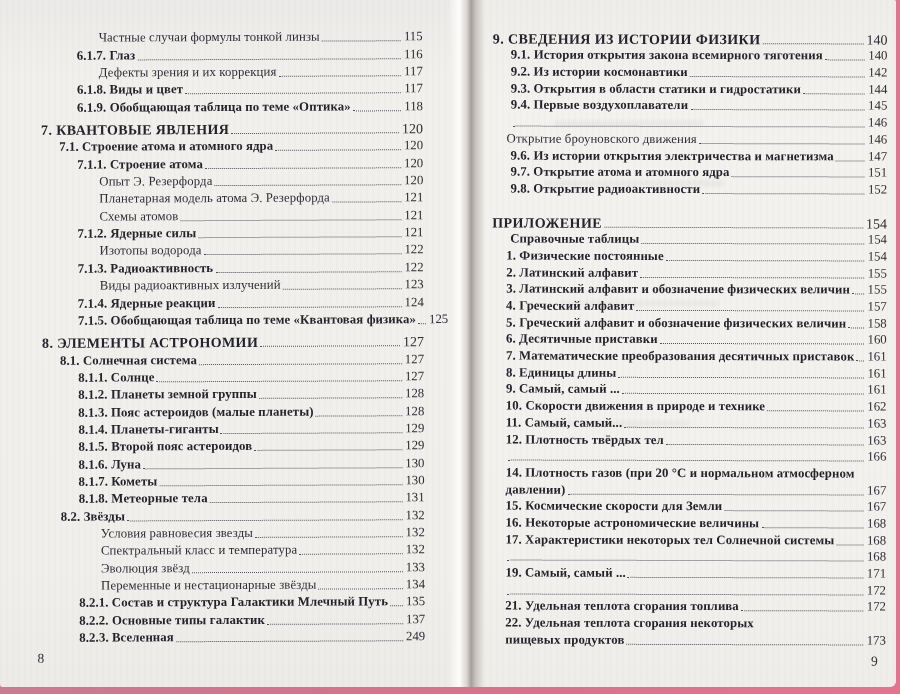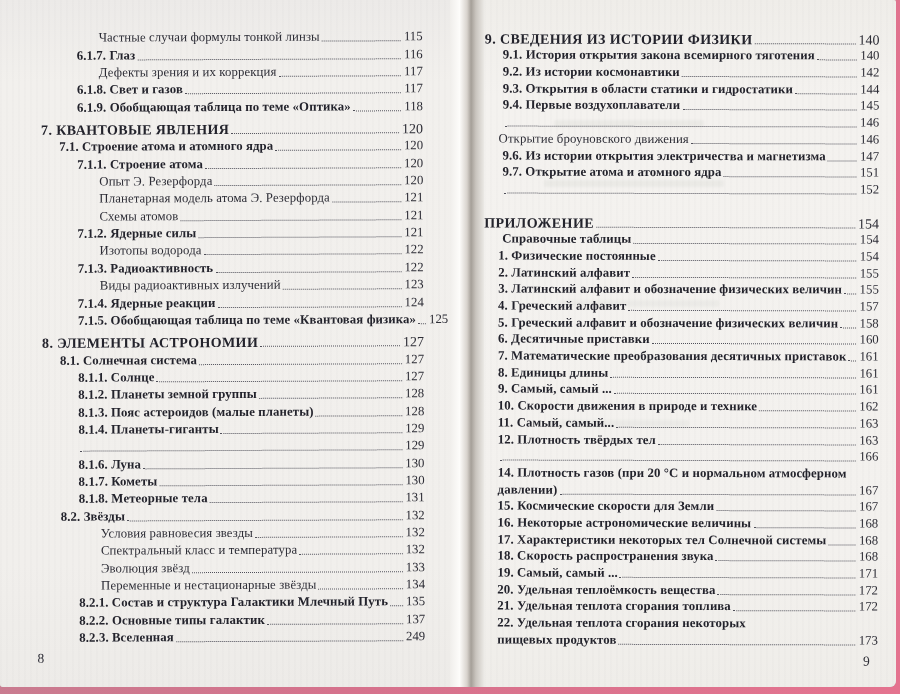--- a/index.html
+++ b/index.html
@@ -59,21 +59,21 @@
   .page.left .lvl-3{padding-left:58px;}
   .page.right .lvl-0{padding-left:0;}
   .page.right .lvl-1{padding-left:18px;}
   .page.right .lvl-2{padding-left:14px;}
   .page.right .entry{padding-right:0;}
   .page.right .content{padding-left:0;}
   .page.right .entries{padding-left:0;}
   .page.right{padding-left:0;}
   .page.right .entries,.page.right .folio{margin-left:0;}
   .page.right .content{margin-left:0;}
-  .page.right .entries .entry{margin-left:0;}
+  .page.right .entries .entry{margin-left:8px;}
   .page.right .entries{box-sizing:border-box;}
 
   .folio{font-size:13.5px;margin-top:5px;color:#2d2d36;}
   .page.left .folio{text-align:left;margin-left:-6px;}
   .page.right .folio{text-align:right;padding-right:8px;}
 
   
   .ghost{position:absolute;background:#7d887e;opacity:.10;filter:blur(1.2px);border-radius:2px;z-index:1;}
   .page .texture{position:absolute;inset:0;z-index:0;
     background-image:repeating-linear-gradient(90deg,rgba(60,60,70,.015) 0 2px,transparent 2px 6px);}
@@ -98,21 +98,21 @@
               <span class="t">6.1.7. Глаз</span>
               <span class="leader"></span>
               <span class="pg">116</span>
             </div>
             <div class="entry lvl-3">
               <span class="t">Дефекты зрения и их коррекция</span>
               <span class="leader"></span>
               <span class="pg">117</span>
             </div>
             <div class="entry lvl-2 bold">
-              <span class="t">6.1.8. Свет и газов</span>
+              <span class="t">6.1.8. Виды и цвет</span>
               <span class="leader"></span>
               <span class="pg">117</span>
             </div>
             <div class="entry lvl-2 bold">
               <span class="t">6.1.9. Обобщающая таблица по теме «Оптика»</span>
               <span class="leader"></span>
               <span class="pg">118</span>
             </div>
             <div class="entry lvl-0 bold chapter">
               <span class="t">7. КВАНТОВЫЕ ЯВЛЕНИЯ</span>
@@ -198,20 +198,21 @@
               <span class="t">8.1.3. Пояс астероидов (малые планеты)</span>
               <span class="leader"></span>
               <span class="pg">128</span>
             </div>
             <div class="entry lvl-2 bold">
               <span class="t">8.1.4. Планеты-гиганты</span>
               <span class="leader"></span>
               <span class="pg">129</span>
             </div>
             <div class="entry lvl-2 bold">
+              <span class="t">8.1.5. Второй пояс астероидов</span>
               <span class="leader"></span>
               <span class="pg">129</span>
             </div>
             <div class="entry lvl-2 bold">
               <span class="t">8.1.6. Луна</span>
               <span class="leader"></span>
               <span class="pg">130</span>
             </div>
             <div class="entry lvl-2 bold">
               <span class="t">8.1.7. Кометы</span>
@@ -316,20 +317,21 @@
               <span class="t">9.6. Из истории открытия электричества и магнетизма</span>
               <span class="leader"></span>
               <span class="pg">147</span>
             </div>
             <div class="entry lvl-1 bold">
               <span class="t">9.7. Открытие атома и атомного ядра</span>
               <span class="leader"></span>
               <span class="pg">151</span>
             </div>
             <div class="entry lvl-1 bold">
+              <span class="t">9.8. Открытие радиоактивности</span>
               <span class="leader"></span>
               <span class="pg">152</span>
             </div>
             <div class="entry lvl-0 bold chapter gap">
               <span class="t">ПРИЛОЖЕНИЕ</span>
               <span class="leader"></span>
               <span class="pg">154</span>
             </div>
             <div class="entry lvl-1 bold">
               <span class="t">Справочные таблицы</span>
@@ -417,31 +419,29 @@
               <span class="t">16. Некоторые астрономические величины</span>
               <span class="leader"></span>
               <span class="pg">168</span>
             </div>
             <div class="entry lvl-2 bold">
               <span class="t">17. Характеристики некоторых тел Солнечной системы</span>
               <span class="leader"></span>
               <span class="pg">168</span>
             </div>
             <div class="entry lvl-2 bold">
-              <span class="t">18. Скорость распространения звука</span>
               <span class="leader"></span>
               <span class="pg">168</span>
             </div>
             <div class="entry lvl-2 bold">
               <span class="t">19. Самый, самый ...</span>
               <span class="leader"></span>
               <span class="pg">171</span>
             </div>
             <div class="entry lvl-2 bold">
-              <span class="t">20. Удельная теплоёмкость вещества</span>
               <span class="leader"></span>
               <span class="pg">172</span>
             </div>
             <div class="entry lvl-2 bold">
               <span class="t">21. Удельная теплота сгорания топлива</span>
               <span class="leader"></span>
               <span class="pg">172</span>
             </div>
             <div class="entry lvl-2 bold">
               <span class="t">22. Удельная теплота сгорания некоторых</span>

